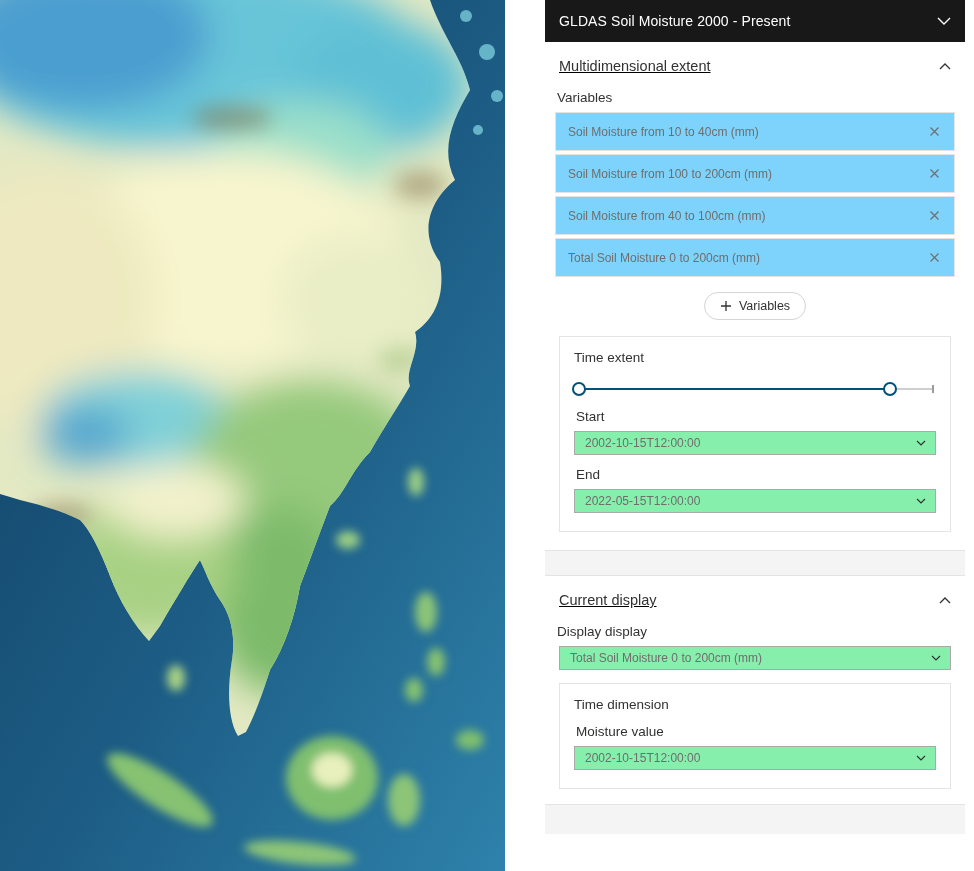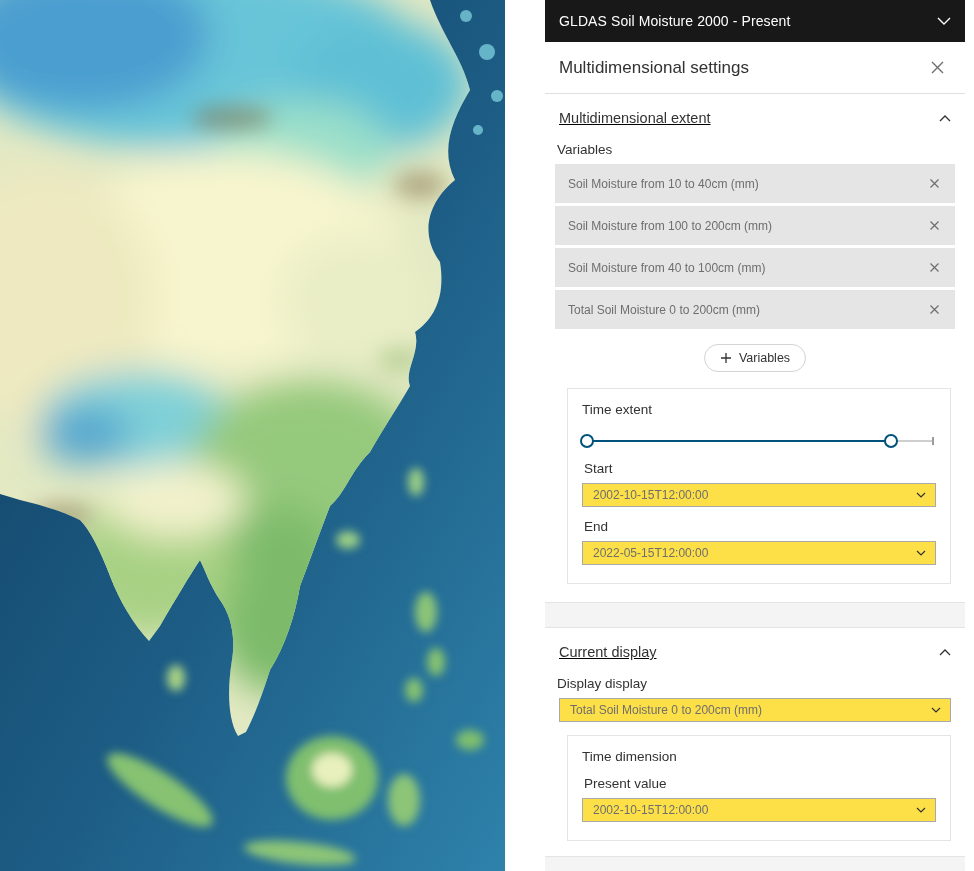--- a/index.html
+++ b/index.html
@@ -21,40 +21,40 @@
   .panel-title-row h2 { font-size:17px; font-weight:400; color:#323232; }
   .icon-btn { background:none; border:none; cursor:pointer; display:flex; align-items:center; justify-content:center; padding:4px; }
   .panel-scroll { flex:1; overflow:hidden; }
 
   .section { padding:12px 10px 0 10px; }
   .section-header { display:flex; align-items:center; justify-content:space-between; padding:4px 4px 4px 4px;text-decoration:underline; }
   .section-header .sec-title { font-size:14.5px; color:#323232; }
   .field-label { font-size:13.5px; color:#323232; margin:12px 2px 7px 2px; }
 
   .var-list { margin-top:4px; }
-  .var-row { height:39px; border:1px solid #e4e4e4; background:#e5e5e5; display:flex; align-items:center;
+  .var-row { height:39px; border:1px solid #e4e4e4; background:#7dd3fc; display:flex; align-items:center;
     justify-content:space-between; padding:0 10px 0 12px; margin-bottom:3px; }
   .var-row .var-text { font-size:12px; color:#6e6e6e; }
 
   .add-var-row { display:flex; justify-content:center; margin-top:15px; }
   .pill-btn { display:flex; align-items:center; gap:7px; height:28px; padding:0 15px; border-radius:14px;
     border:1px solid #d4d4d4; background:#fff; cursor:pointer; font-size:12.5px; color:#323232;
     font-family:"Liberation Sans", sans-serif; }
 
-  .group-box { border:1px solid #e4e4e4; margin:16px 4px 0 12px; padding:13px 14px 18px 14px; }
+  .group-box { border:1px solid #e4e4e4; margin:16px 4px 0 4px; padding:13px 14px 18px 14px; }
   .group-box .box-title { font-size:13.5px; color:#323232; }
 
   .slider { position:relative; height:16px; margin:16px 2px 4px 2px; cursor:pointer; }
   .slider .track { position:absolute; left:0; right:0; top:7px; height:2px; background:#cfcfcf; }
   .slider .fill { position:absolute; top:7px; height:2px; background:#00527a; }
   .slider .handle { position:absolute; top:1px; width:14px; height:14px; border-radius:50%;
     background:#fff; border:2px solid #00527a; margin-left:-8px; }
   .slider .end-tick { position:absolute; right:0; top:4px; width:2px; height:8px; background:#9b9b9b; }
 
-  .select-box { height:24px; border:1px solid #a9a9a9; background:#fde047; display:flex; align-items:center;
+  .select-box { height:24px; border:1px solid #a9a9a9; background:#86efac; display:flex; align-items:center;
     justify-content:space-between; padding:0 9px 0 10px; cursor:pointer; }
   .select-box .sel-text { font-size:12px; color:#6e6e6e; white-space:nowrap; overflow:hidden; }
   .select-full { margin:0 4px; }
 
   .gray-div { height:26px; background:#f4f4f4; border-top:1px solid #e4e4e4; border-bottom:1px solid #e4e4e4; margin-top:18px; }
   .gray-div.bottom { margin-top:15px; height:30px; border-bottom:none; }
 
   
   .toolbar { width:49px; flex:0 0 49px; height:871px; background:#fff; border-left:1px solid #dcdcdc;
     display:flex; flex-direction:column; align-items:stretch; }
@@ -153,28 +153,20 @@
 
   <div class="panel">
 
     <div class="layer-header">
       <span>GLDAS Soil Moisture 2000 - Present</span>
       <svg width="14" height="8" viewBox="0 0 14 8">
         <path d="M1 1 L7 7 L13 1" fill="none" stroke="#ffffff" stroke-width="1.4"></path>
       </svg>
     </div>
 
-    <div class="panel-title-row">
-      <h2>Multidimensional settings</h2>
-      <button class="icon-btn">
-        <svg width="15" height="15" viewBox="0 0 15 15">
-          <path d="M2 2 L13 13 M13 2 L2 13" stroke="#6e6e6e" stroke-width="1.4"></path>
-        </svg>
-      </button>
-    </div>
 
     <div class="panel-scroll">
 
       <div class="section">
         <div class="section-header">
           <span class="sec-title">Multidimensional extent</span>
           <svg width="12" height="7" viewBox="0 0 12 7">
             <path d="M1 6 L6 1 L11 6" fill="none" stroke="#323232" stroke-width="1.3"></path>
           </svg>
         </div>
@@ -267,21 +259,21 @@
         <div class="field-label">Display display</div>
         <div class="select-box select-full">
           <span class="sel-text">Total Soil Moisture 0 to 200cm (mm)</span>
           <svg width="10" height="6" viewBox="0 0 10 6">
             <path d="M1 1 L5 5 L9 1" fill="none" stroke="#323232" stroke-width="1.2"></path>
           </svg>
         </div>
 
         <div class="group-box" style="margin-top:13px;">
           <div class="box-title">Time dimension</div>
-          <div class="field-label">Present value</div>
+          <div class="field-label">Moisture value</div>
           <div class="select-box">
             <span class="sel-text">2002-10-15T12:00:00</span>
             <svg width="10" height="6" viewBox="0 0 10 6">
               <path d="M1 1 L5 5 L9 1" fill="none" stroke="#323232" stroke-width="1.2"></path>
             </svg>
           </div>
         </div>
       </div>
 
       <div class="gray-div bottom"></div>

